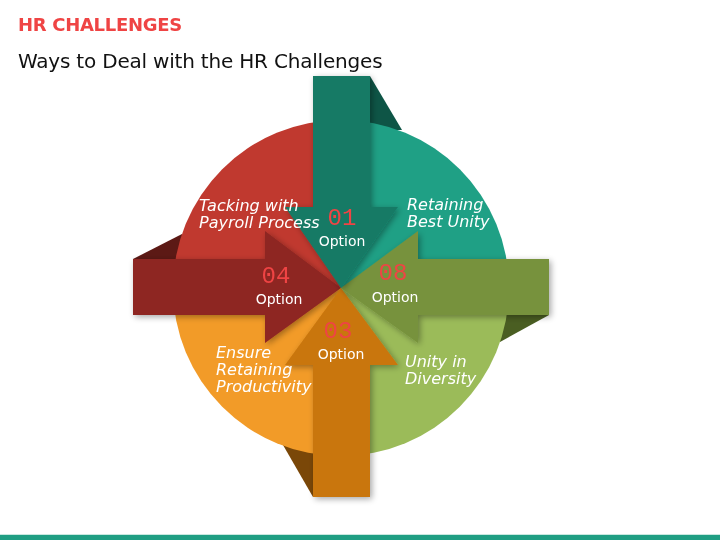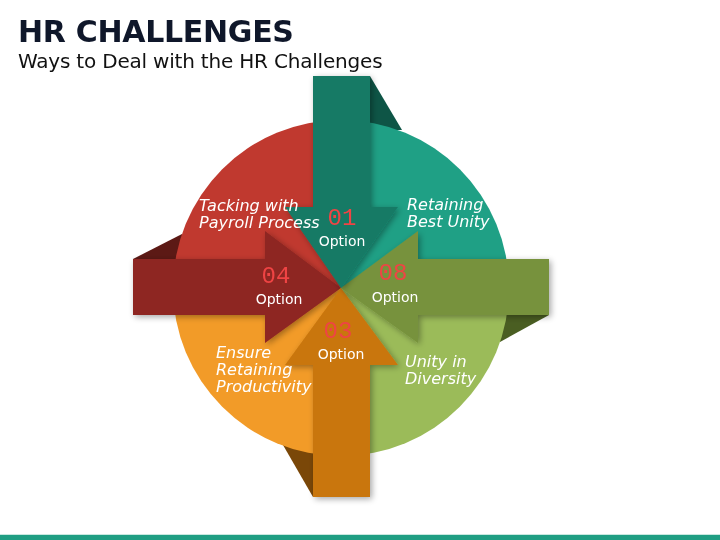--- a/index.html
+++ b/index.html
@@ -11,23 +11,23 @@
       width: 720px;
       height: 540px;
       position: relative;
       overflow: hidden;
       font-family: "DejaVu Sans", "Liberation Sans", sans-serif;
     }
     .title {
       position: absolute;
       left: 18px;
       top: 14px;
-      font-size: 30px;
+      font-size: 18px;
       font-weight: bold;
-      color: #0f172a;
+      color: #ef4444;
       letter-spacing: -0.3px;
       font-family: "DejaVu Sans", sans-serif;
     }
     .subtitle {
       position: absolute;
       left: 18px;
       top: 49px;
       font-size: 20px;
       color: #111111;
       font-family: "DejaVu Sans", sans-serif;

